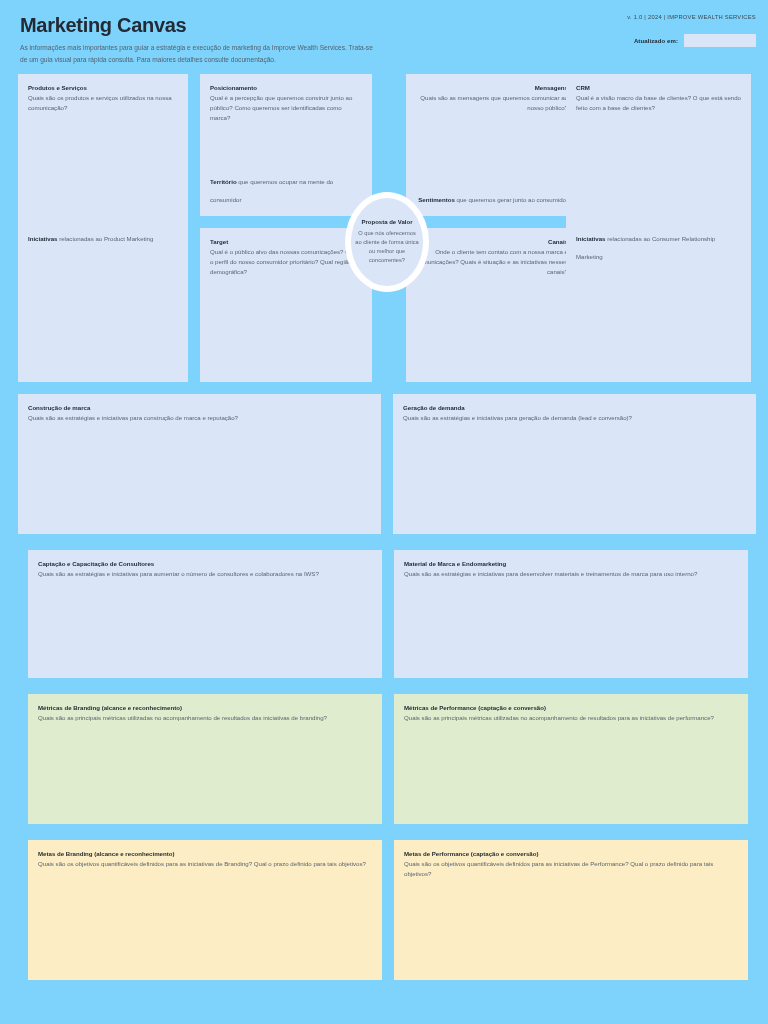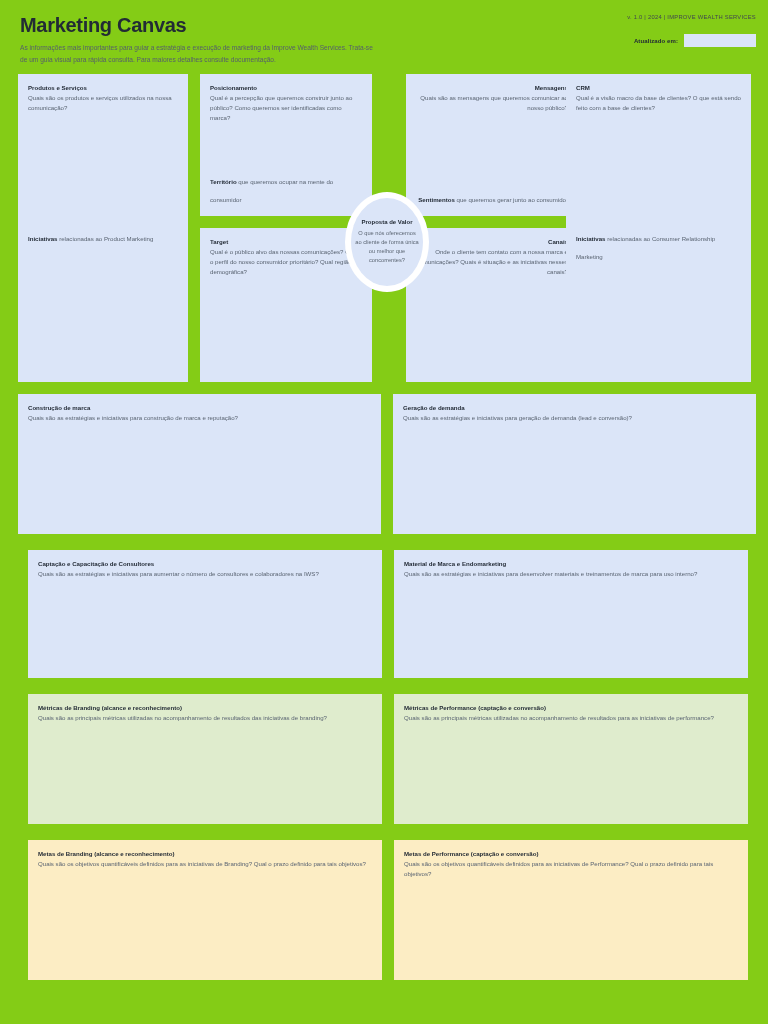--- a/index.html
+++ b/index.html
@@ -10,21 +10,21 @@
     background: #ffffff;
     font-family: "Liberation Sans", sans-serif;
     color: #2e3642;
     overflow: hidden;
   }
 
   .page {
     position: relative;
     width: 768px;
     height: 1024px;
-    background: #84cc16;
+    background: #7dd3fc;
     padding: 0;
   }
 
   
   .header {
     position: relative;
     height: 70px;
     padding: 14px 10px 0 20px;
   }
   .header-left { width: 420px; }

